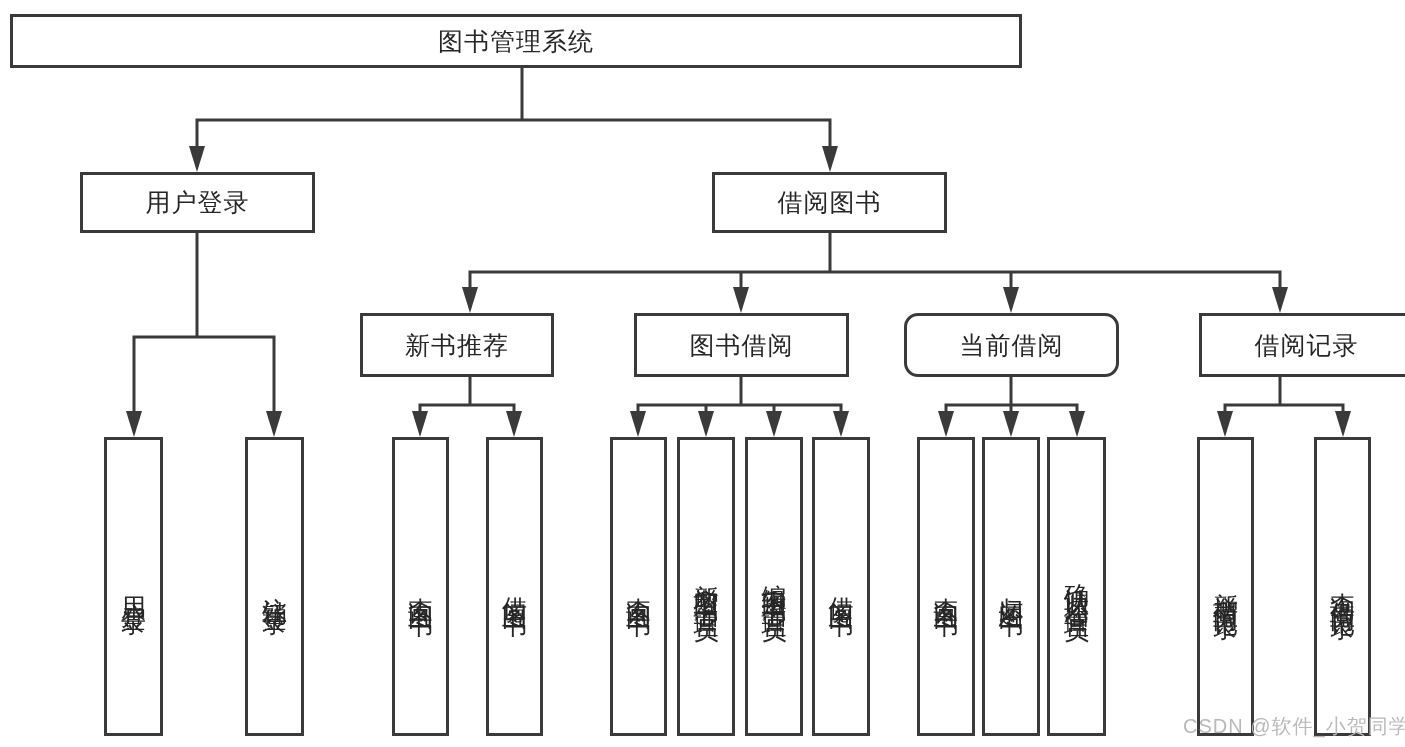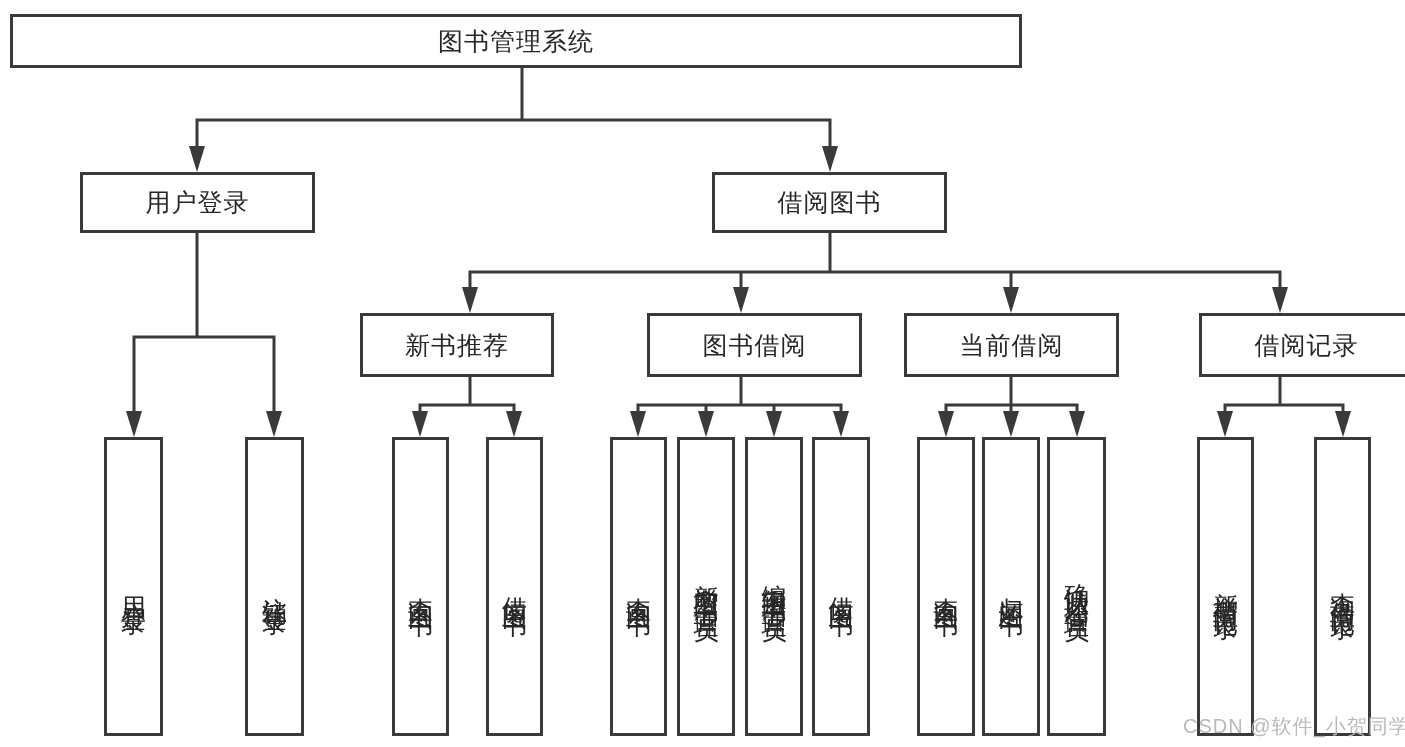--- a/index.html
+++ b/index.html
@@ -110,22 +110,22 @@
       <polygon points="1335,411 1351,411 1343,437"></polygon>
     </g>
   </svg>
 
   <div class="node h-node" style="left:10px; top:14px; width:1012px; height:54px;">图书管理系统</div>
 
   <div class="node h-node" style="left:80px; top:172px; width:235px; height:61px;">用户登录</div>
   <div class="node h-node" style="left:712px; top:172px; width:235px; height:61px;">借阅图书</div>
 
   <div class="node h-node" style="left:360px; top:313px; width:194px; height:64px;">新书推荐</div>
-  <div class="node h-node" style="left:634px; top:313px; width:215px; height:64px;margin-left:13px;">图书借阅</div>
-  <div class="node h-node" style="left:904px; top:313px; width:215px; height:64px;">当前借阅</div>
+  <div class="node h-node" style="left:634px; top:313px; width:215px; height:64px;">图书借阅</div>
+  <div class="node h-node" style="left:904px; top:313px; width:215px; height:64px;border-radius:14px;">当前借阅</div>
   <div class="node h-node" style="left:1199px; top:313px; width:215px; height:64px;">借阅记录</div>
 
   <div class="node v-node" style="left:104px; top:437px; width:59px; height:299px;">用户登录</div>
   <div class="node v-node" style="left:245px; top:437px; width:59px; height:299px;">注销登录</div>
 
   <div class="node v-node" style="left:392px; top:437px; width:57px; height:299px;">查询图书</div>
   <div class="node v-node" style="left:486px; top:437px; width:57px; height:299px;">借阅图书</div>
 
   <div class="node v-node" style="left:610px; top:437px; width:57px; height:299px;">查询图书</div>
   <div class="node v-node" style="left:677px; top:437px; width:58px; height:299px;">新增图书（管理员）</div>

